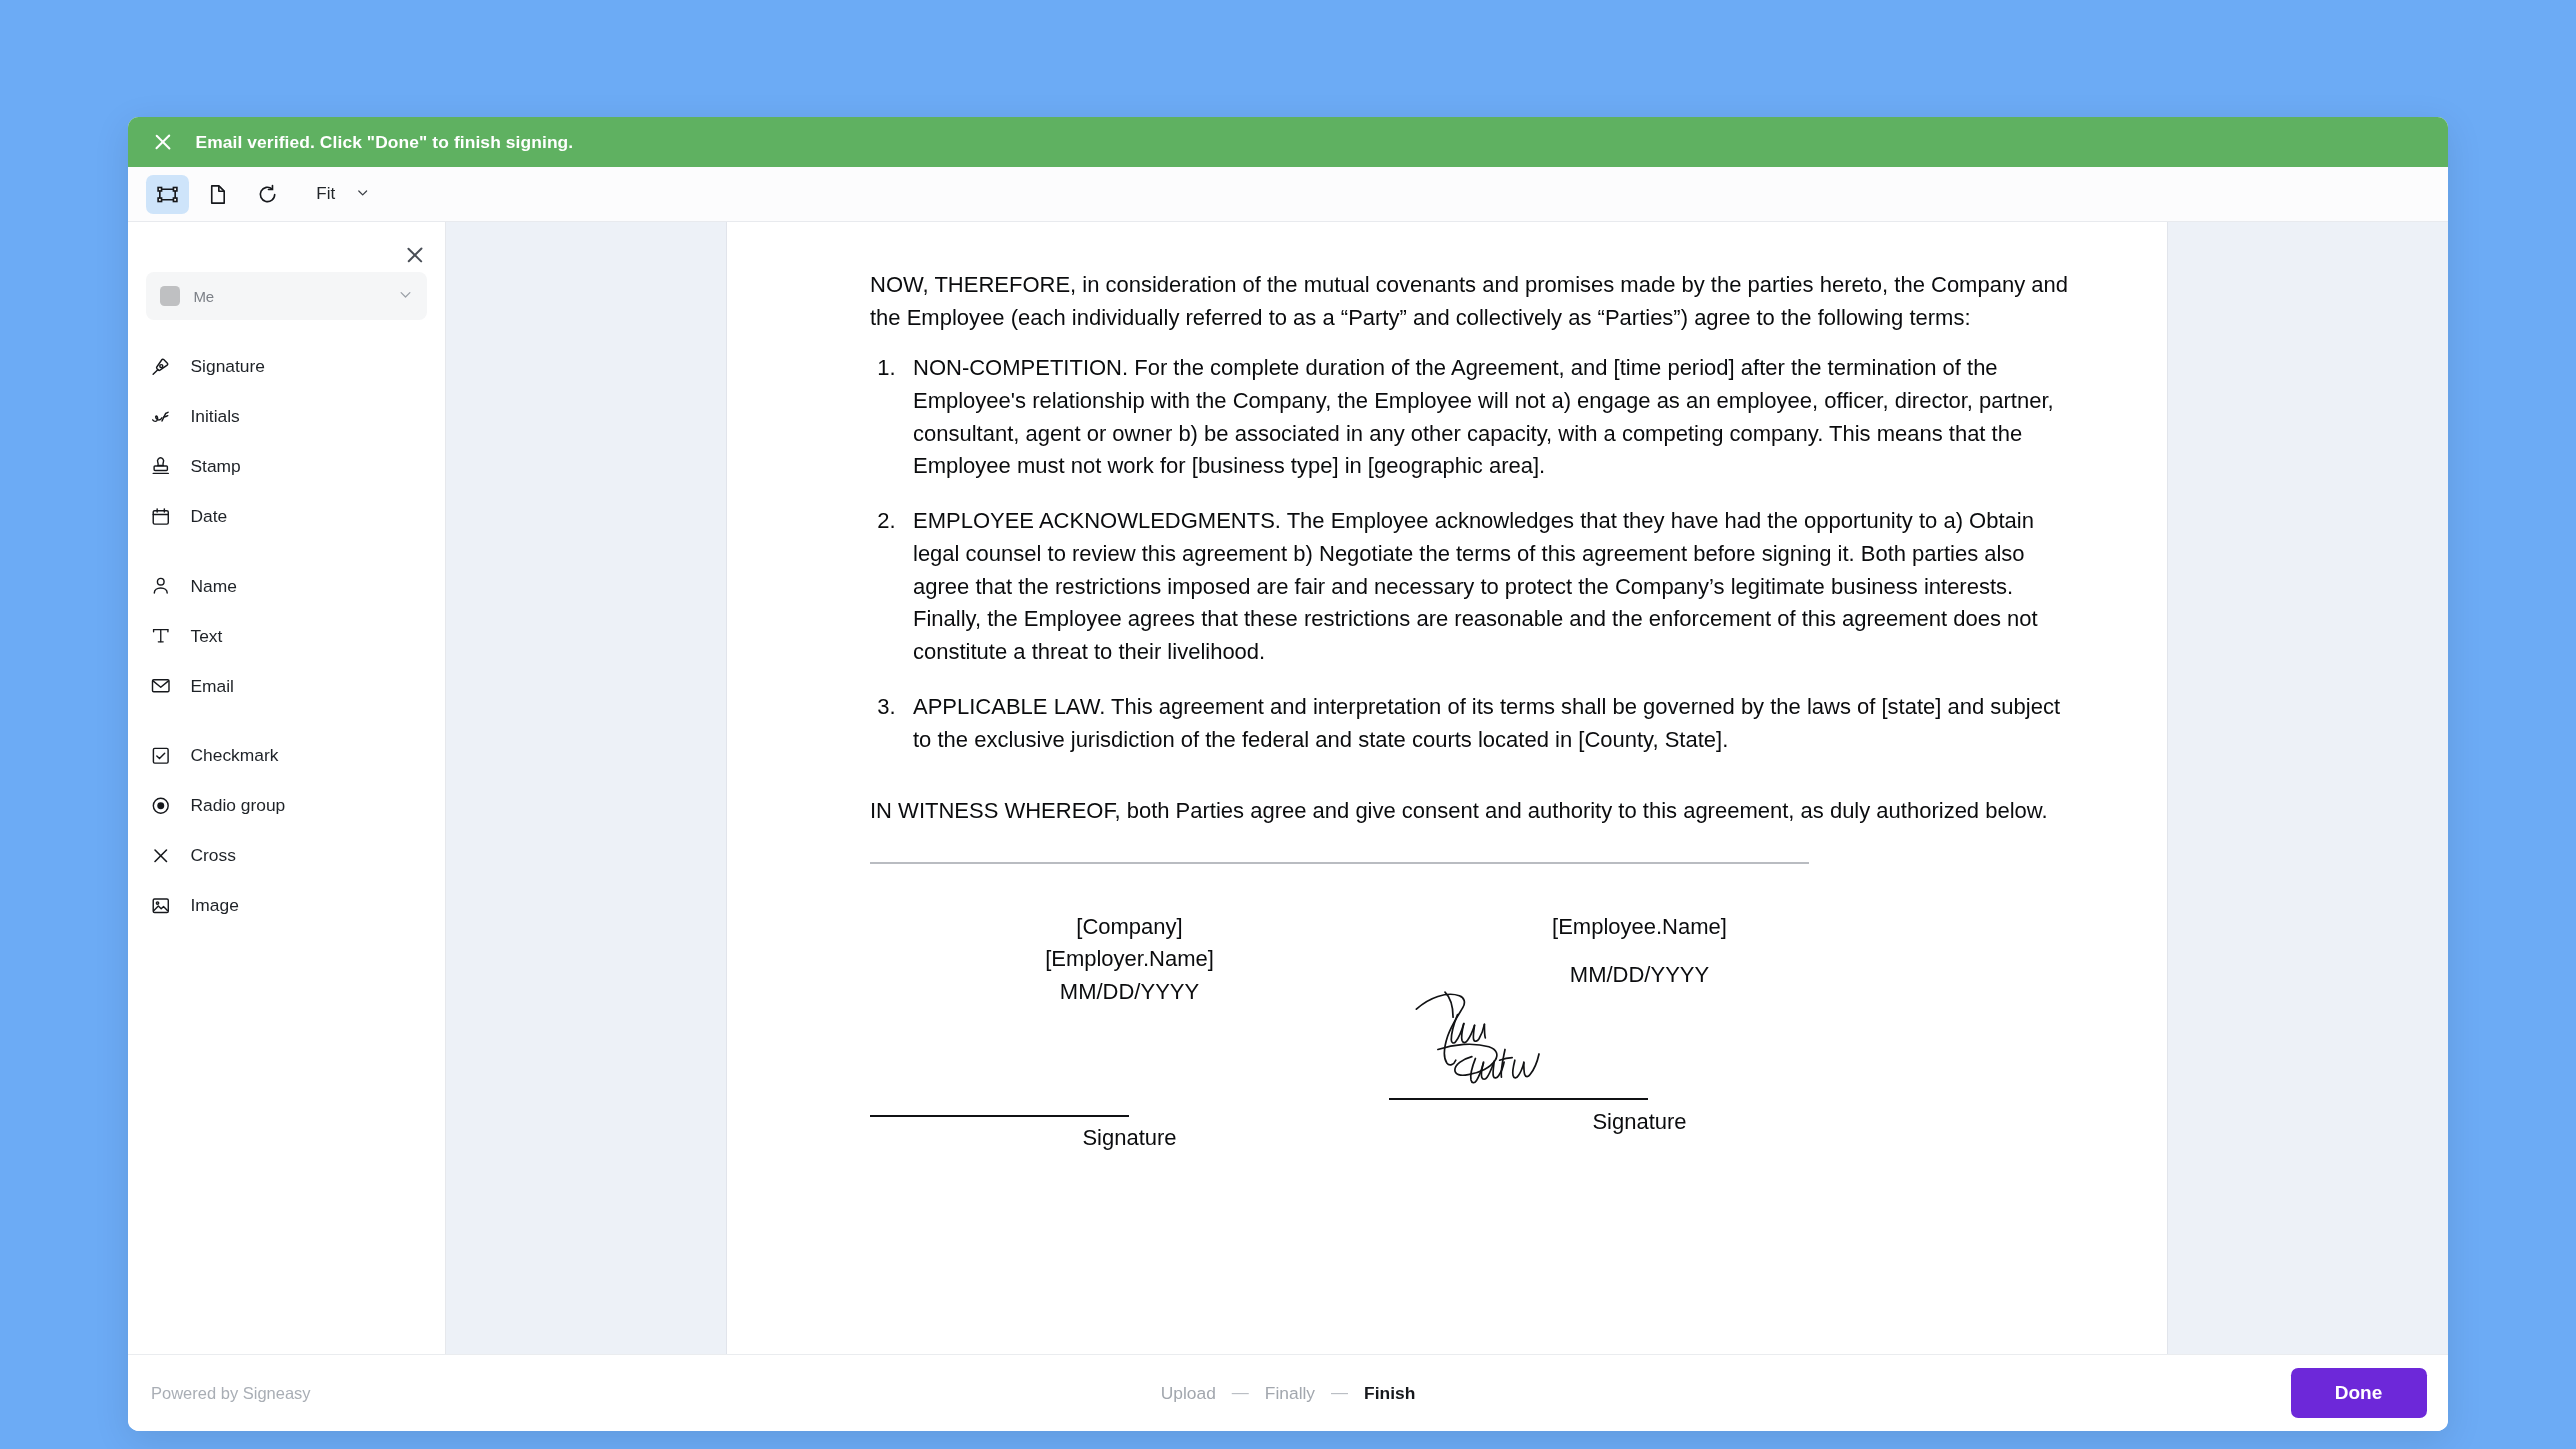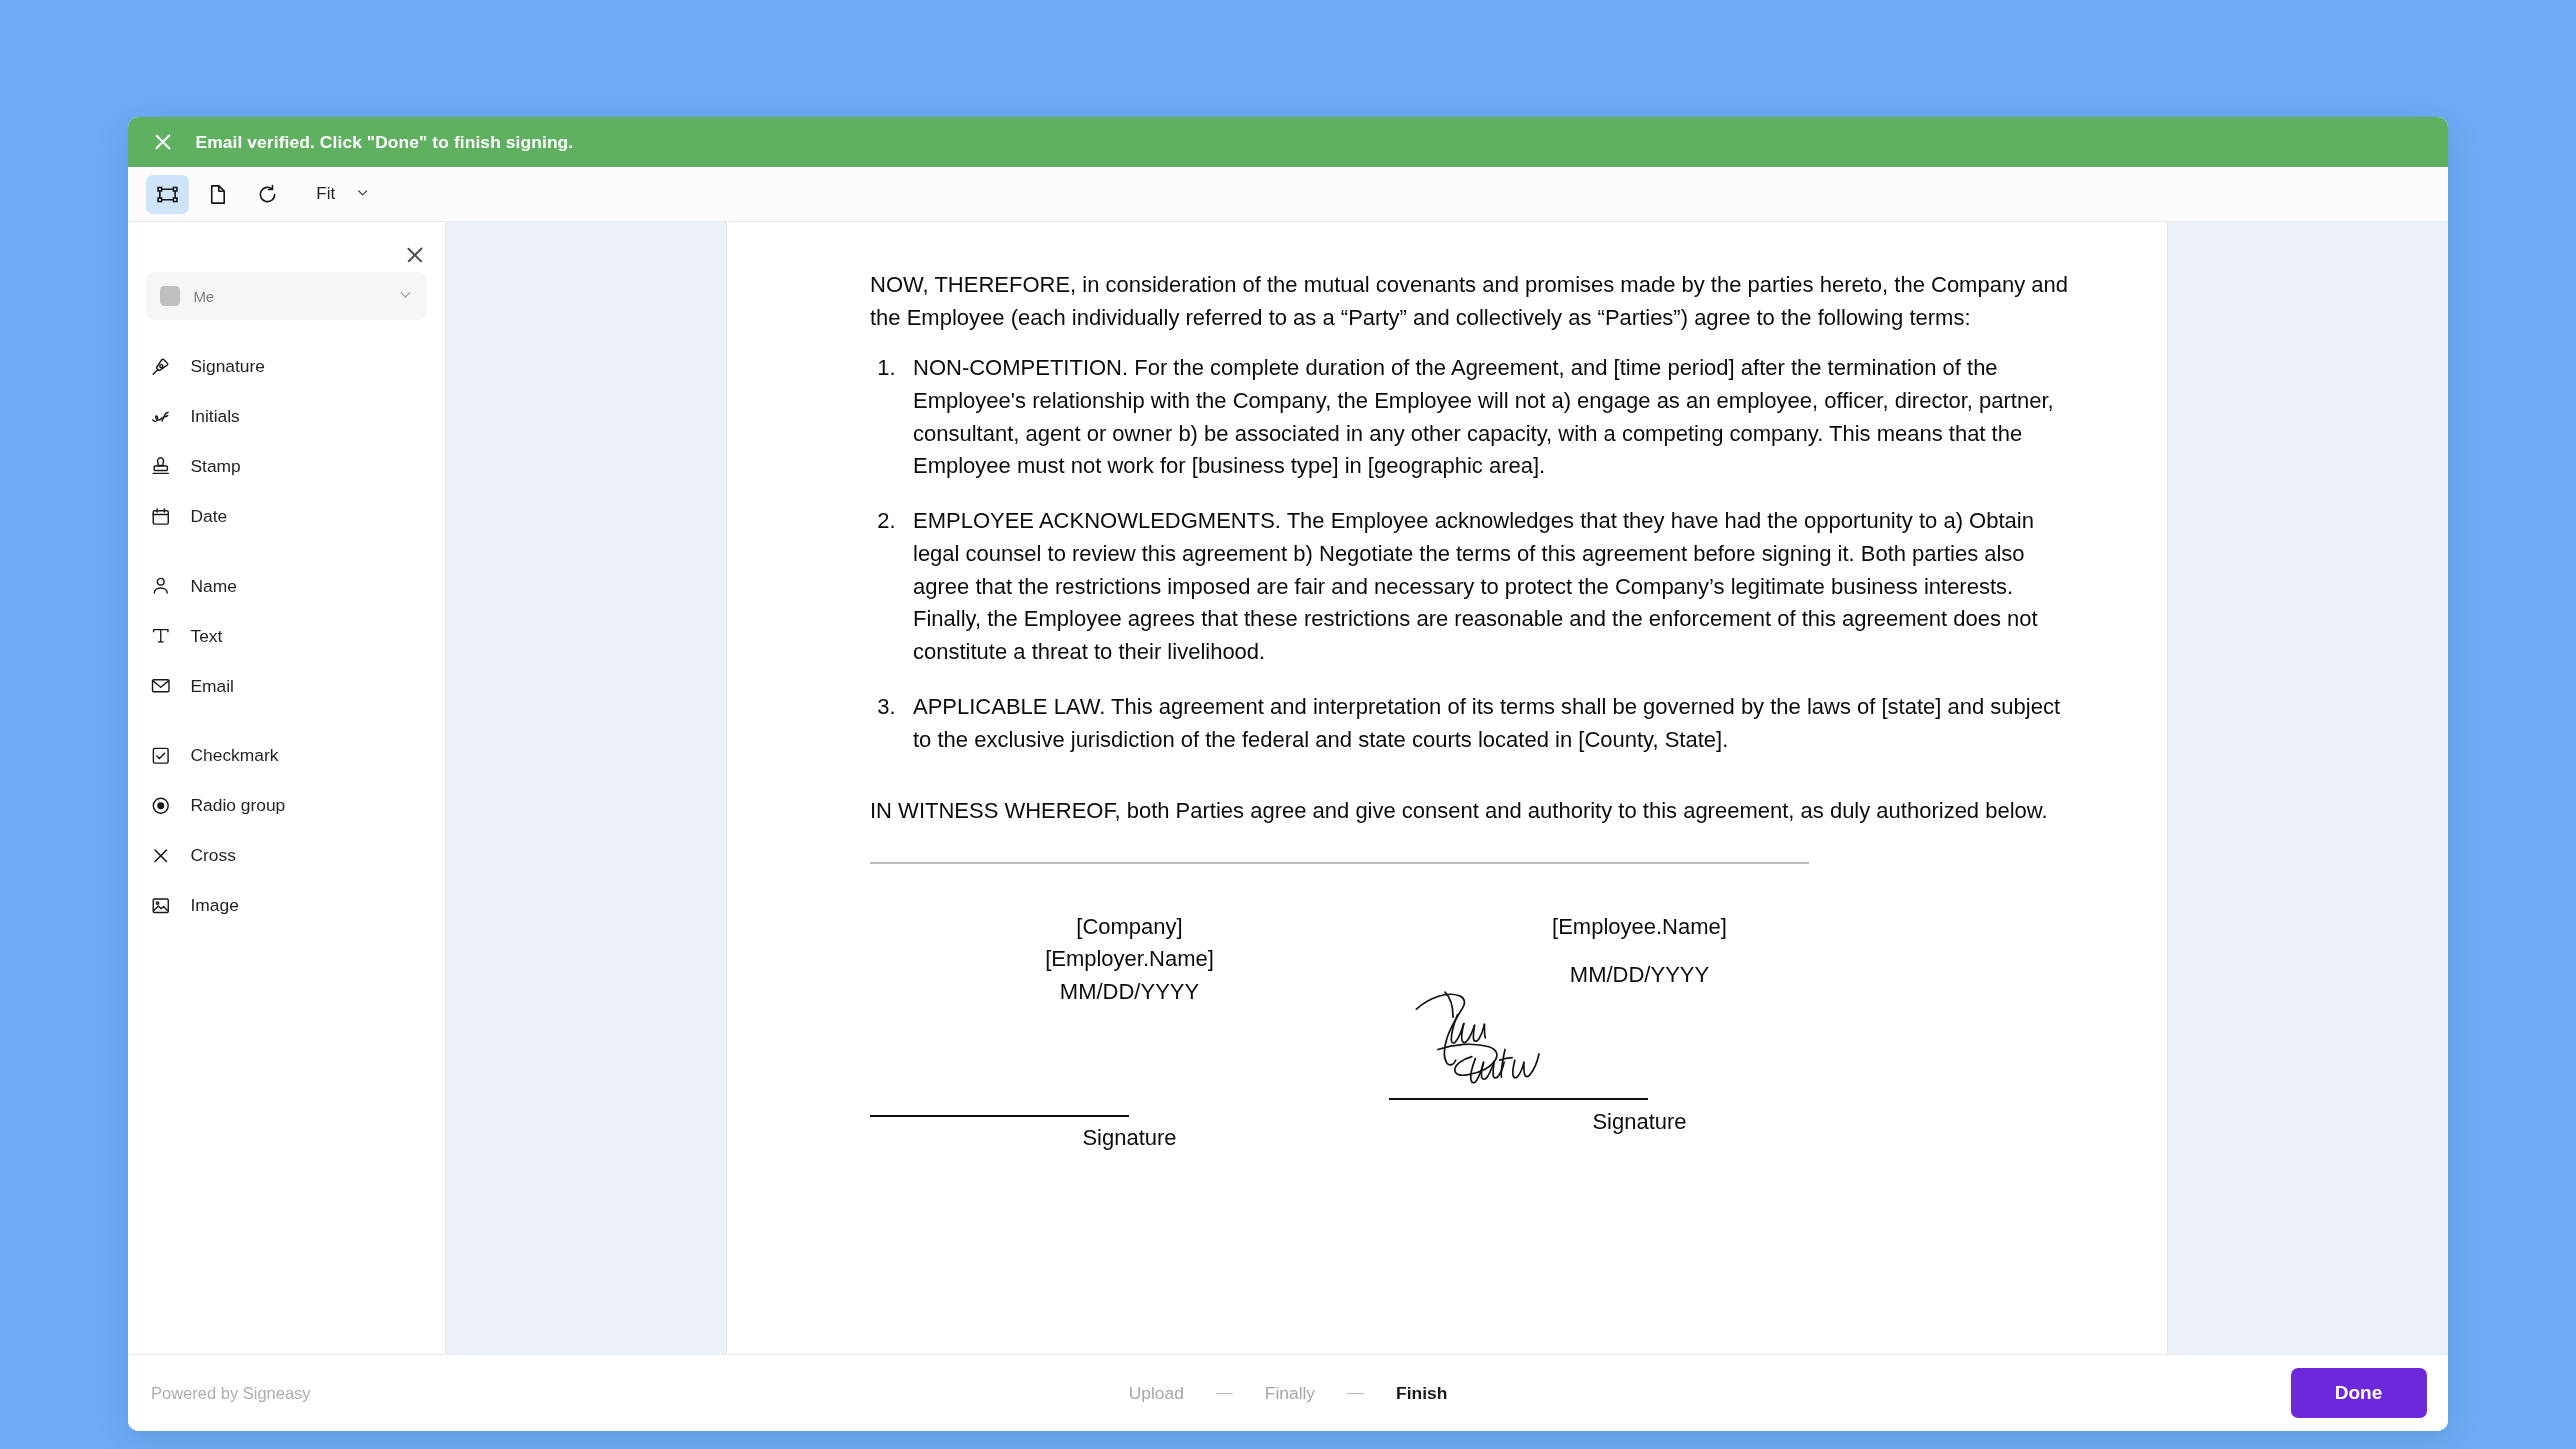--- a/index.html
+++ b/index.html
@@ -274,21 +274,21 @@
   .powered {
     font-size: 16.5px;
     color: #A9AEB5;
   }
   .steps {
     position: absolute;
     left: 0; right: 0;
     display: flex;
     justify-content: center;
     align-items: center;
-    gap: 32px;
+    gap: 16px;
     pointer-events: none;
   }
   .step {
     font-size: 17.4px;
     color: #A2A7AE;
     pointer-events: auto;
     cursor: pointer;
   }
   .step.current {
     color: #16181C;

